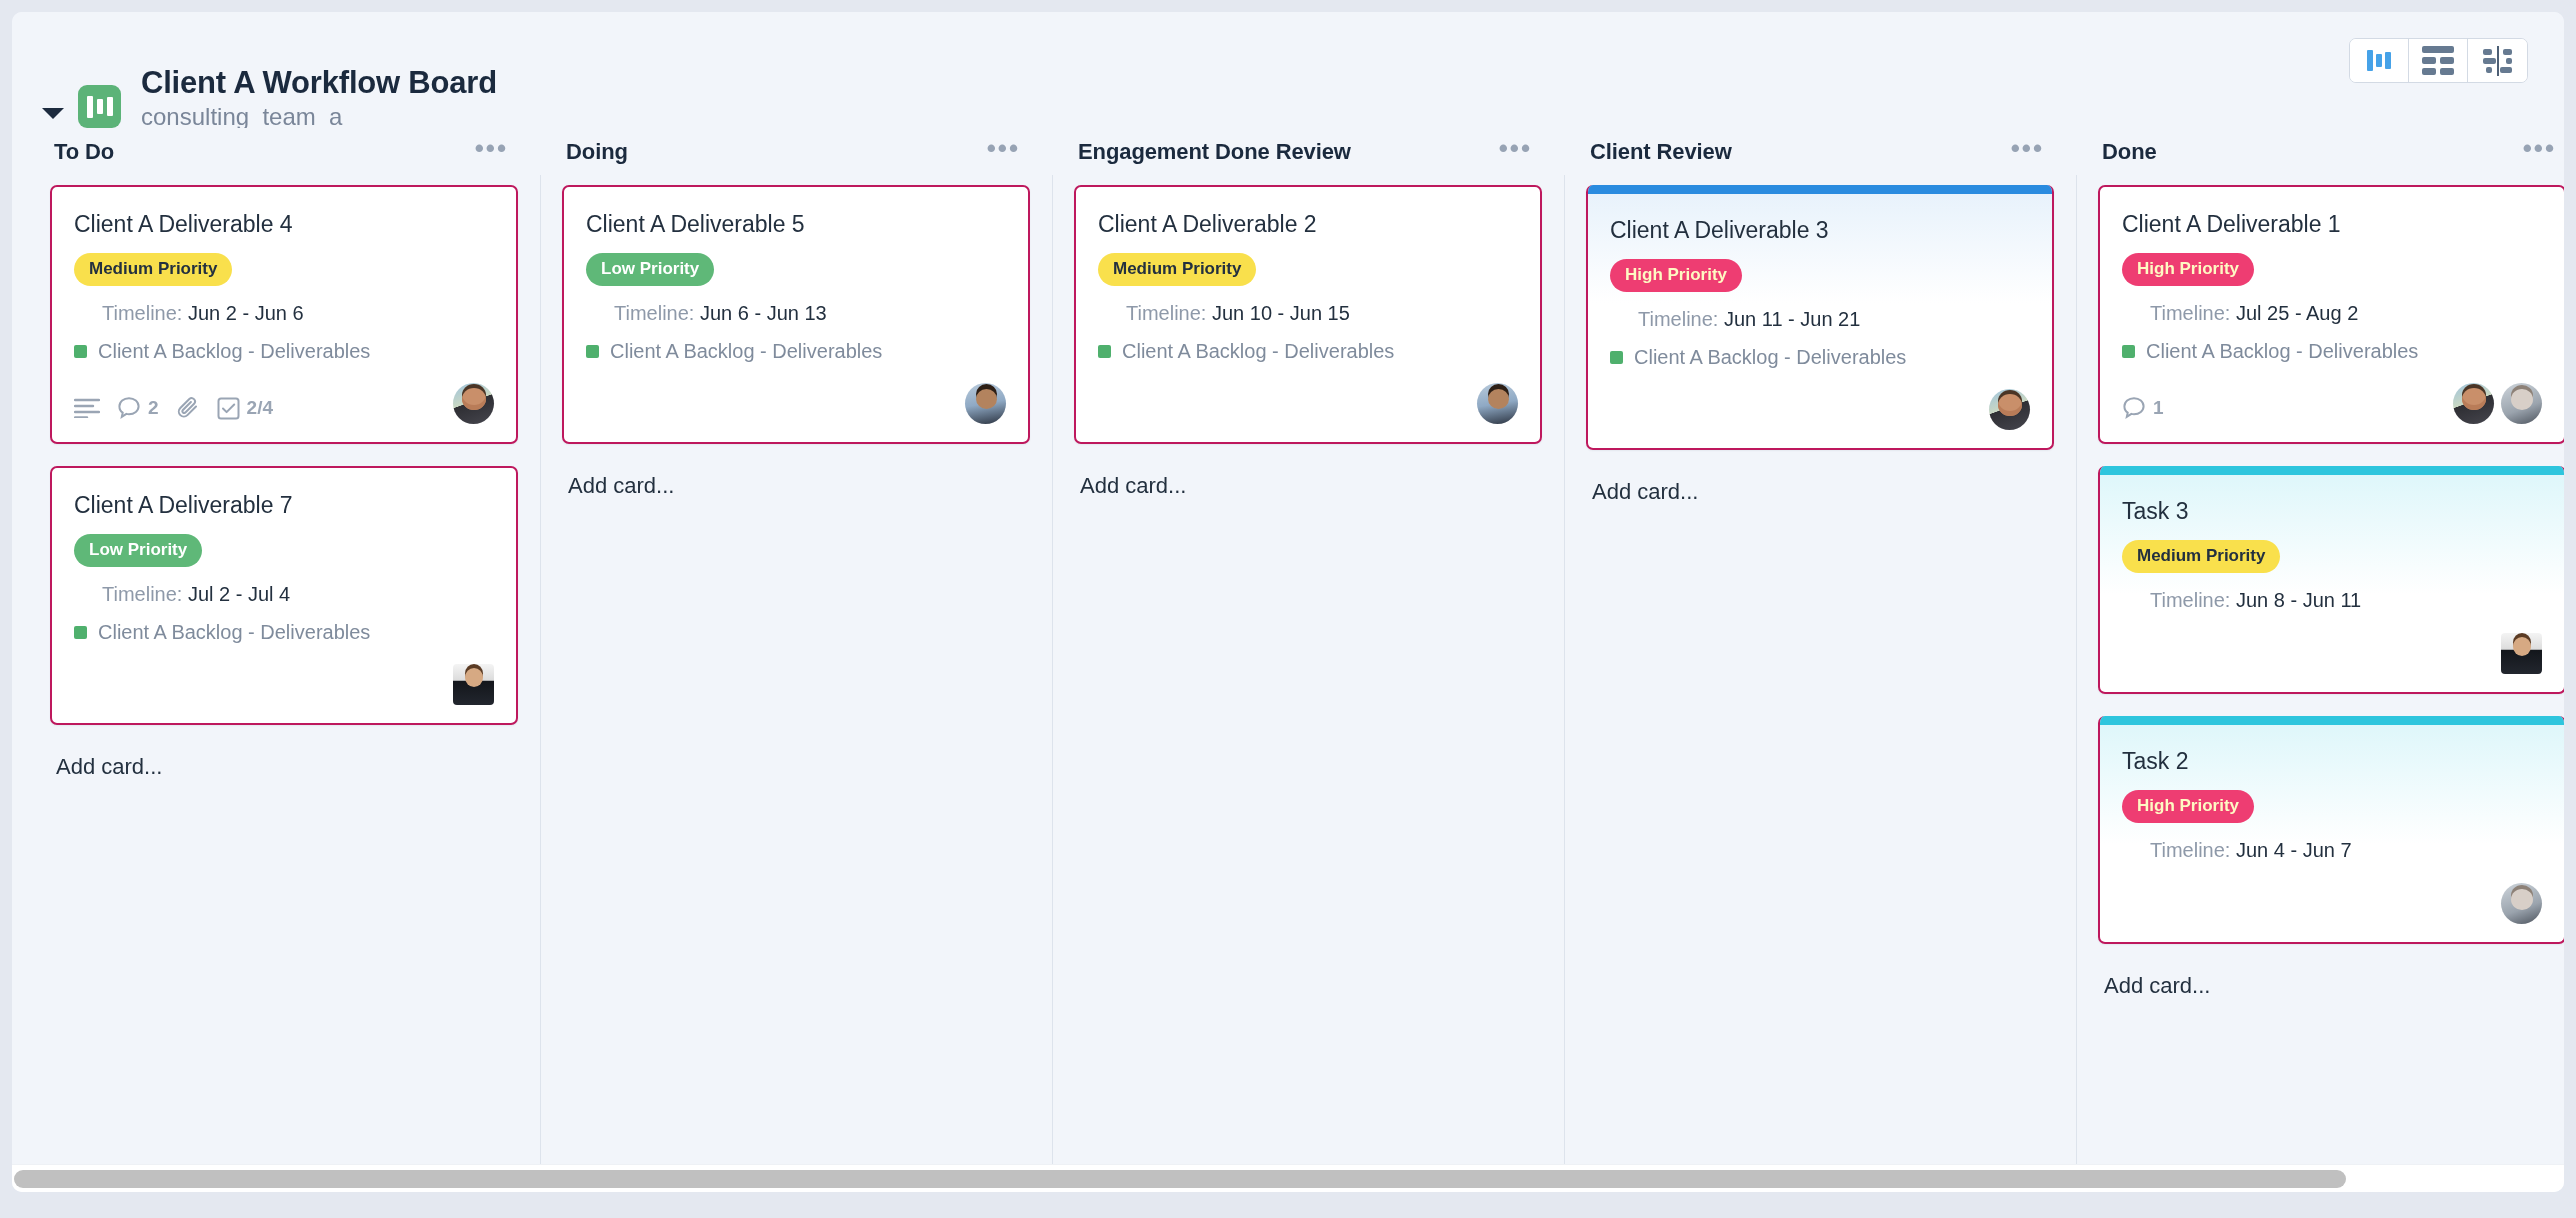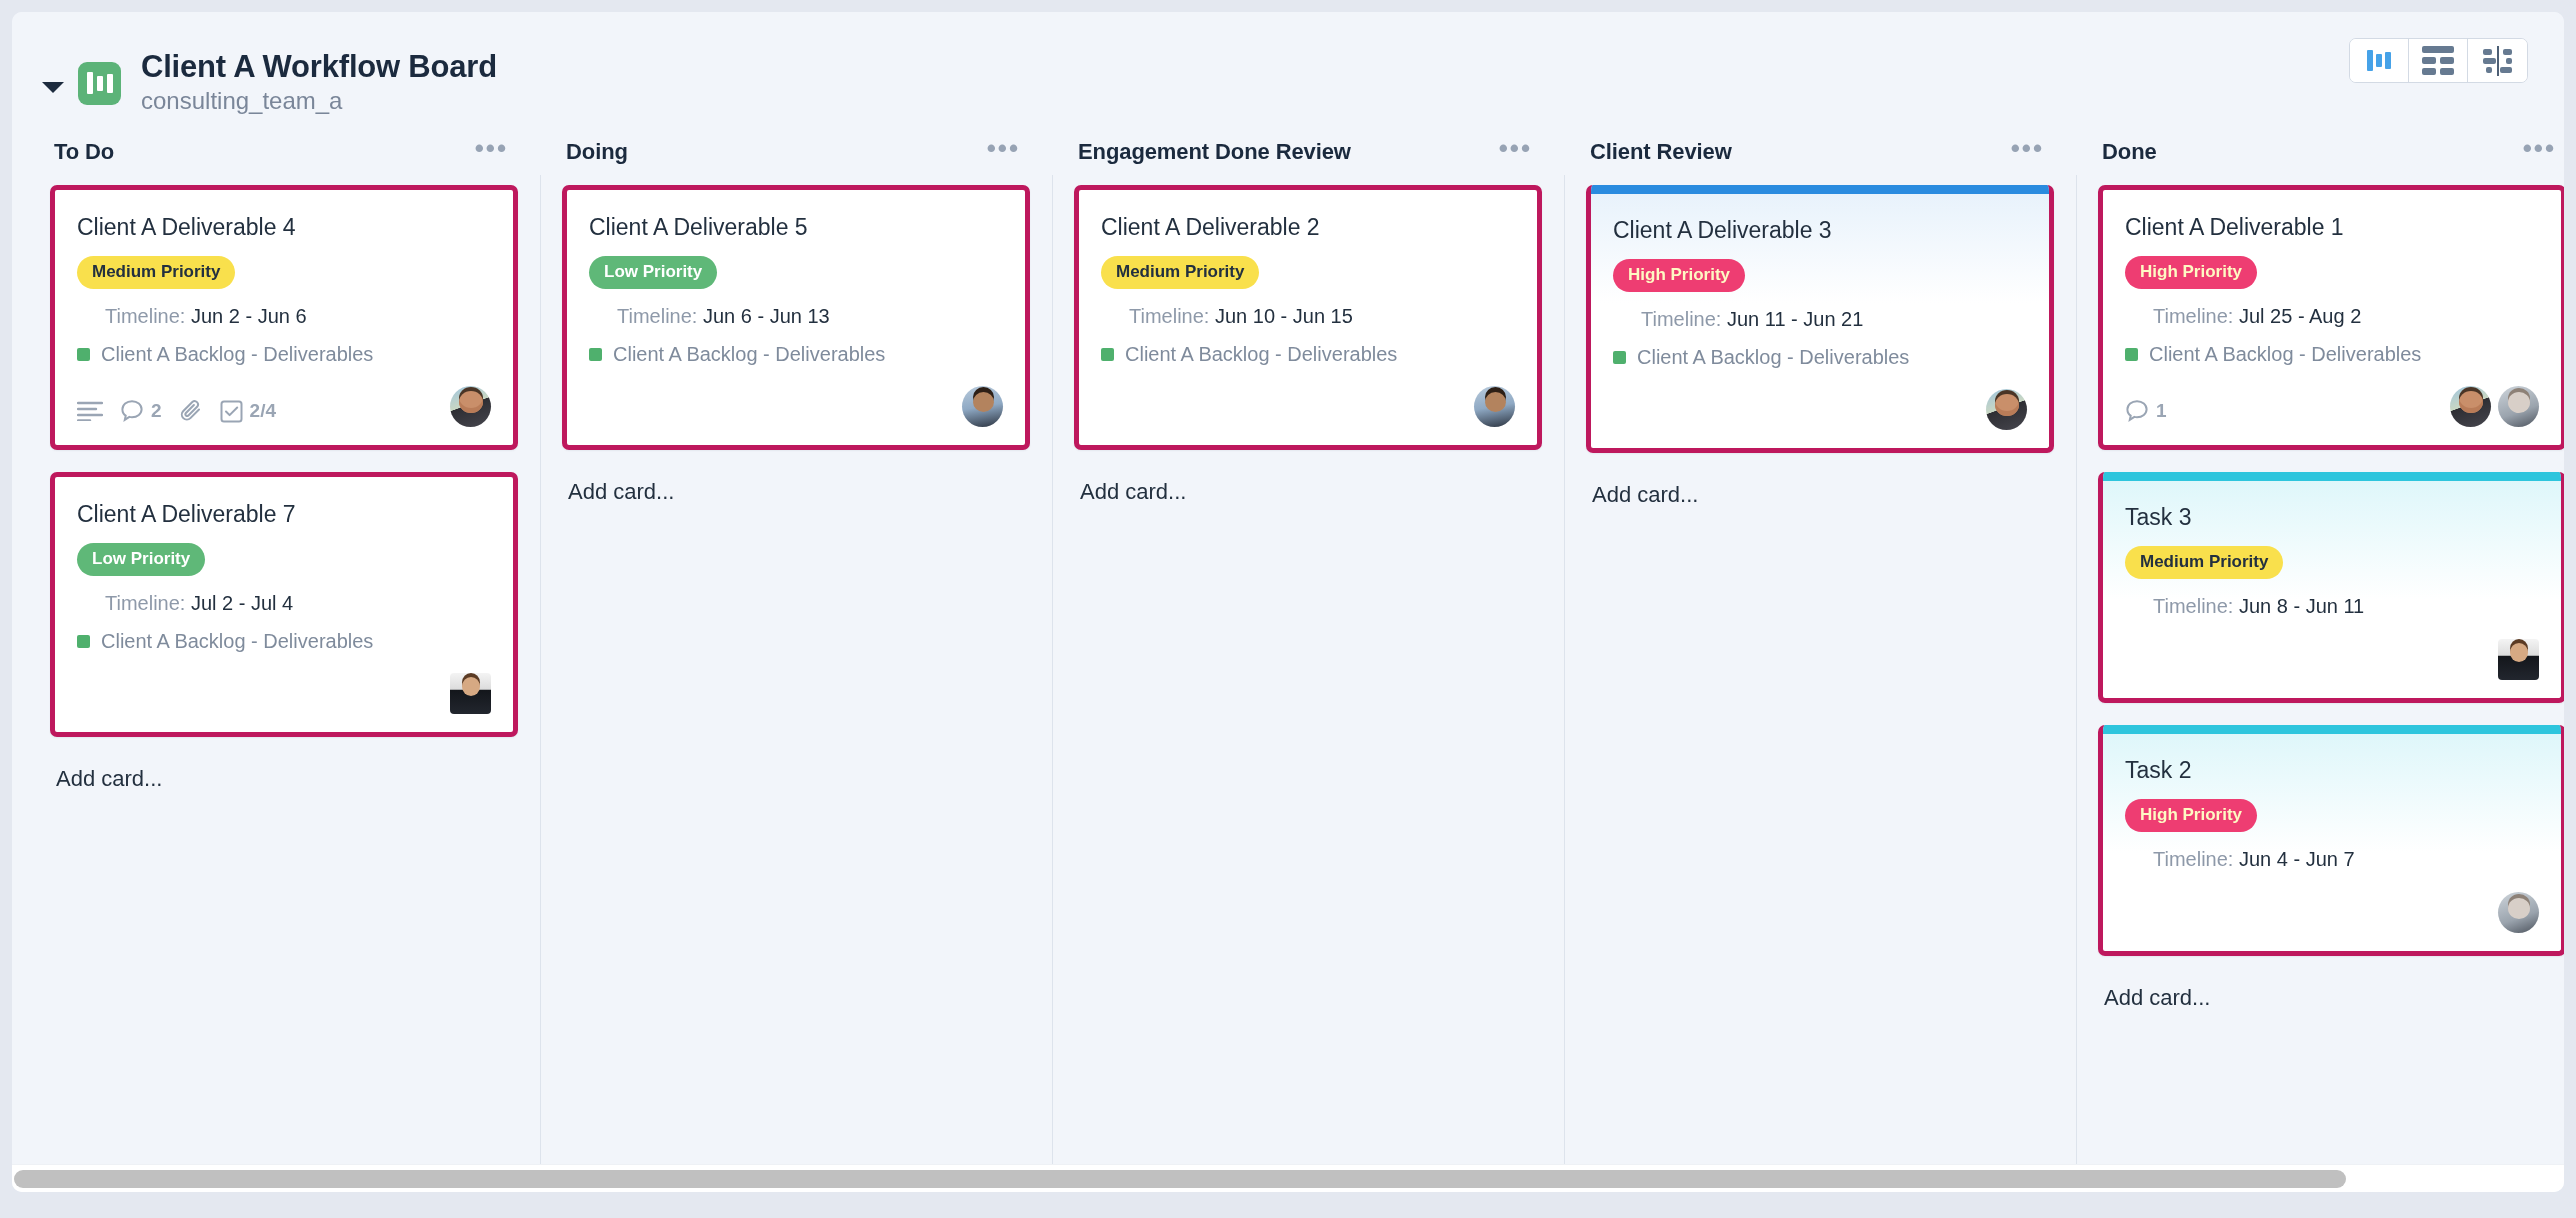--- a/index.html
+++ b/index.html
@@ -30,21 +30,21 @@
   }
 
   
   .topbar {
     position: relative;
     height: 116px;
     flex: 0 0 116px;
     background: #f2f5fa;
     padding: 20px 36px 0 28px;
     display: flex;
-    align-items: center;
+    align-items: flex-end;
   }
 
   .collapse-arrow {
     width: 26px;
     height: 30px;
     margin-top: 14px;
     margin-right: 12px;
     display: flex;
     align-items: center;
     justify-content: center;
@@ -194,21 +194,21 @@
   }
 
   .col-body {
     padding-top: 10px;
   }
 
   
   .card {
     position: relative;
     background: #ffffff;
-    border: 5px solid #be185d;
+    border: 2px solid #be185d;
     border-radius: 7px;
     box-shadow: 0 1px 2px rgba(25,40,70,0.06);
     padding: 22px 22px 18px 22px;
     margin-bottom: 22px;
     overflow: hidden;
   }
   .card.accent-blue {
     border-top: none;
     padding-top: 30px;
     background: linear-gradient(to bottom, #e6f1fb 0px, #ffffff 118px);

